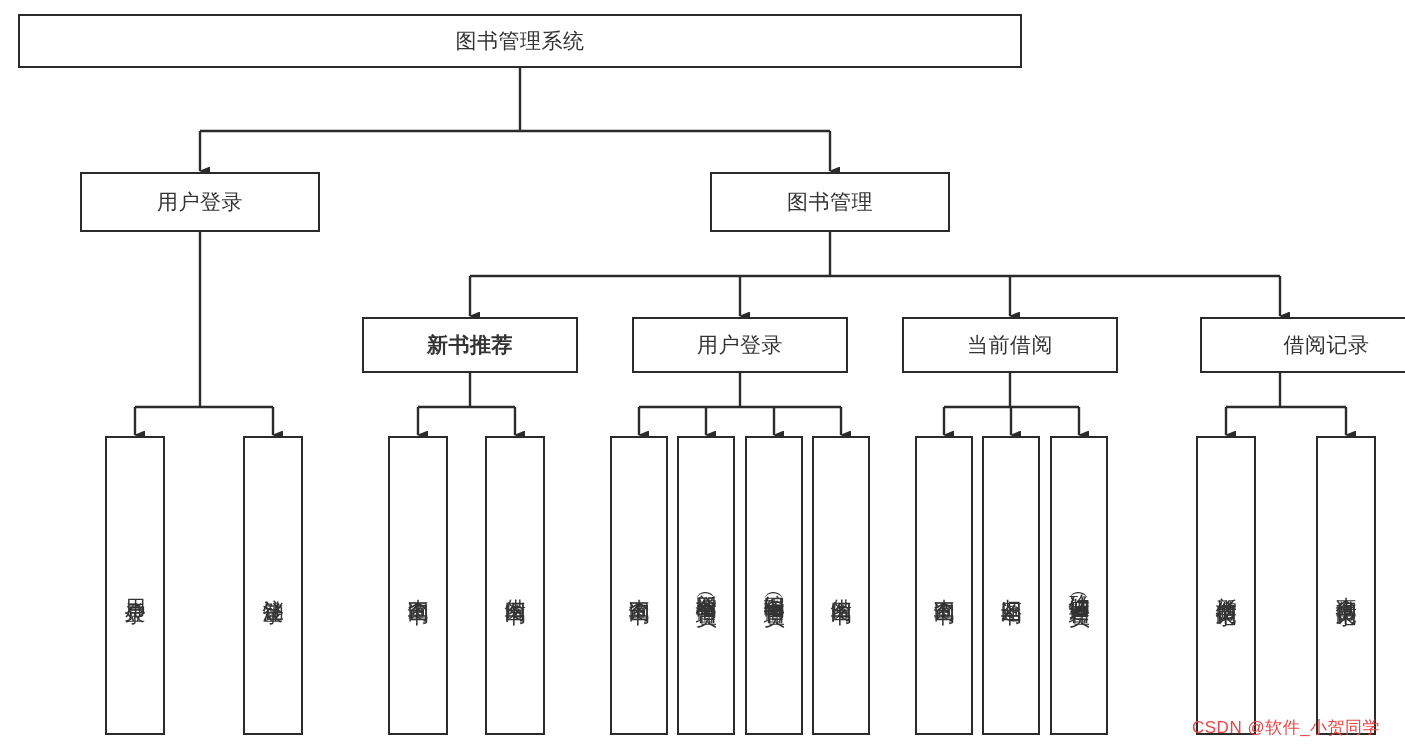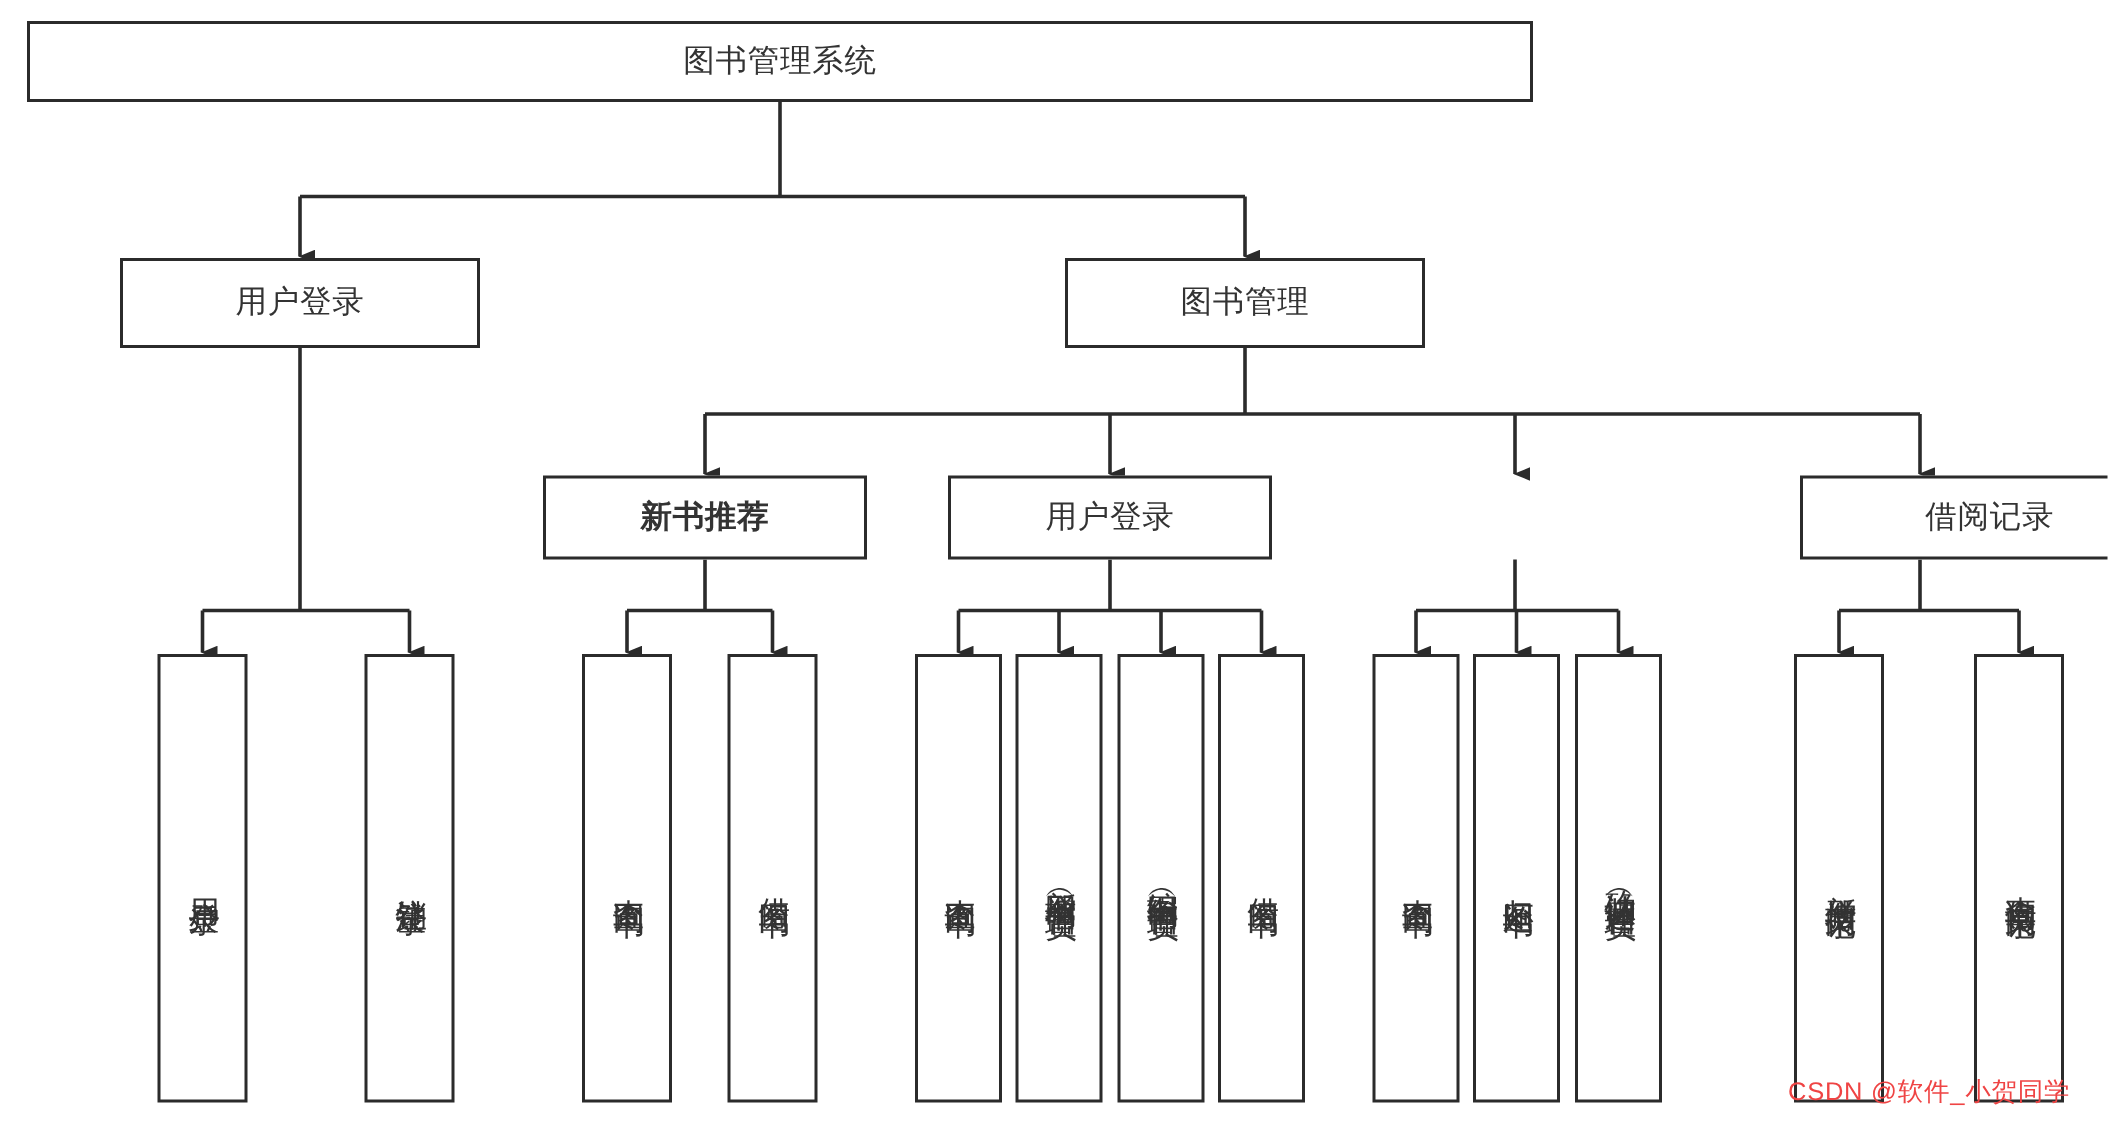--- a/index.html
+++ b/index.html
@@ -119,20 +119,23 @@
   <div class="node-box" style="left: 710px; top: 172px; width: 240px; height: 60px; border-color: rgb(43, 43, 43);">
     <span class="node-label-h">图书管理</span>
   </div>
 
   <div class="node-box" style="left: 362px; top: 317px; width: 216px; height: 56px; border-color: rgb(43, 43, 43); font-weight: bold;">
     <span class="node-label-h">新书推荐</span>
   </div>
   <div class="node-box" style="left: 632px; top: 317px; width: 216px; height: 56px; border-color: rgb(43, 43, 43);">
     <span class="node-label-h">用户登录</span>
   </div>
+  <div class="node-box" style="left: 902px; top: 317px; width: 216px; height: 56px; border-color: rgb(43, 43, 43);">
+    <span class="node-label-h">当前借阅</span>
+  </div>
   <div class="node-box" style="left: 1200px; top: 317px; width: 216px; height: 56px; border-color: rgb(43, 43, 43); padding-left: 37px;">
     <span class="node-label-h">借阅记录</span>
   </div>
 
   <div class="node-box" style="left: 105px; top: 436px; width: 60px; height: 299px; border-color: rgb(43, 43, 43);">
     <span class="node-label-v">用户登录</span>
   </div>
   <div class="node-box" style="left: 243px; top: 436px; width: 60px; height: 299px; border-color: rgb(43, 43, 43);">
     <span class="node-label-v">注销登录</span>
   </div>

